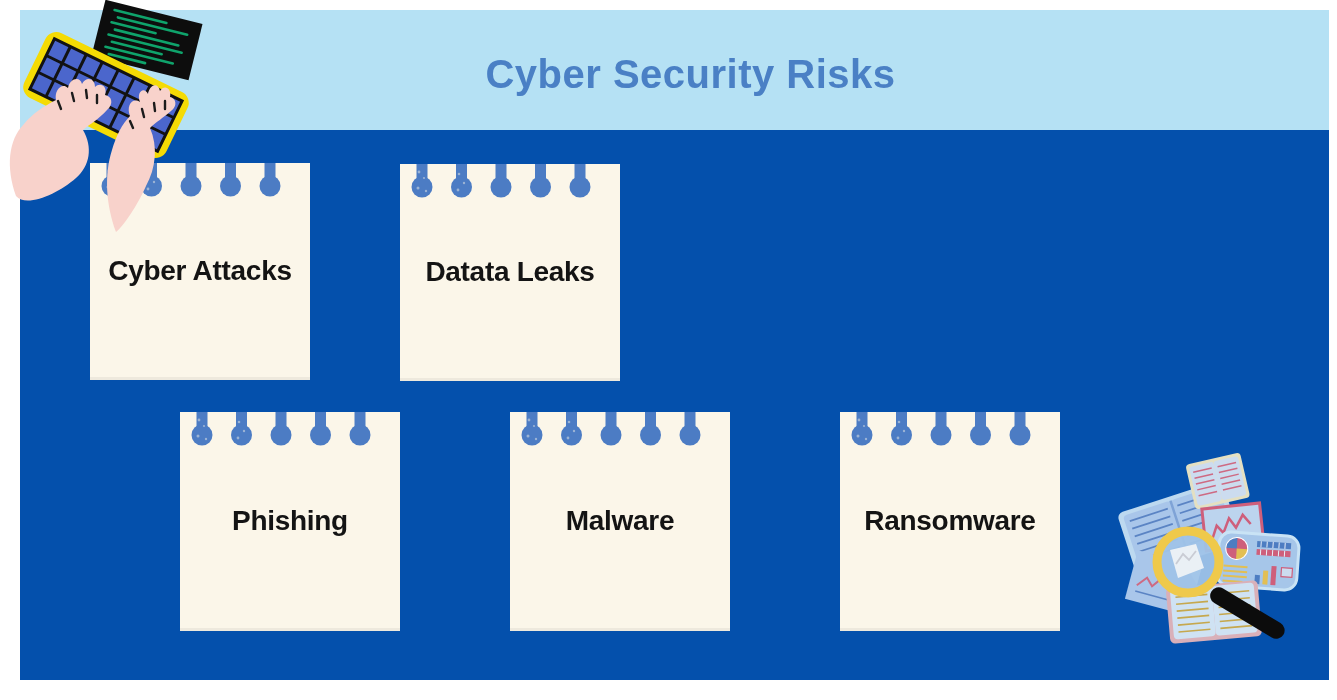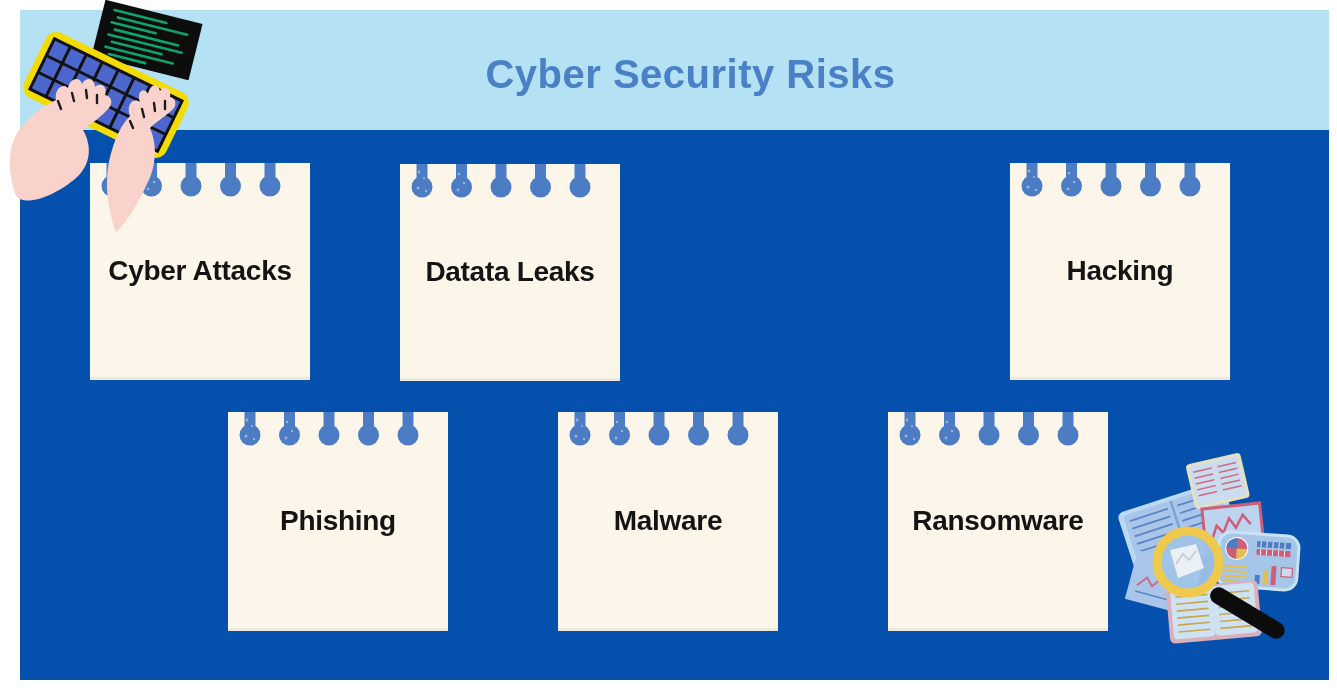--- a/index.html
+++ b/index.html
@@ -47,21 +47,21 @@
     color:var(--title-text,#4a80c5);
     margin-left:16px;
   }
   .card{
     position:absolute;
     width:220px;
     background:var(--card-background,#fbf6e9);
     box-shadow:inset 0 -3px 0 rgba(0,0,0,0.05);
   }
   .card.row1{height:217px;}
-  .card.row2{height:219px;margin-left:48px;}
+  .card.row2{height:219px;}
   .pins{
     position:absolute;
     left:0; top:0;
     width:220px; height:36px;
     display:block;
   }
   .card-label{
     position:absolute;
     left:0; top:0;
     width:100%; height:100%;
@@ -134,26 +134,20 @@
     <svg class="pins" viewBox="0 0 220 36">
         <use href="#pin-row"></use>
       </svg>
     <div class="card-label">Datata Leaks</div>
   </div>
   <div class="card row1" style="left:70px;top:153px">
     <svg class="pins" viewBox="0 0 220 36">
         <use href="#pin-row"></use>
       </svg>
     <div class="card-label">Cyber Attacks</div>
-  </div>
-  <div class="card row1" style="left:990px;top:153px">
-    <svg class="pins" viewBox="0 0 220 36">
-        <use href="#pin-row"></use>
-      </svg>
-    <div class="card-label">Hacking</div>
   </div>
   <div class="card row2" style="left:160px;top:402px">
     <svg class="pins" viewBox="0 0 220 36">
         <use href="#pin-row"></use>
       </svg>
     <div class="card-label">Phishing</div>
   </div>
   <div class="card row2" style="left:820px;top:402px">
     <svg class="pins" viewBox="0 0 220 36">
         <use href="#pin-row"></use>

